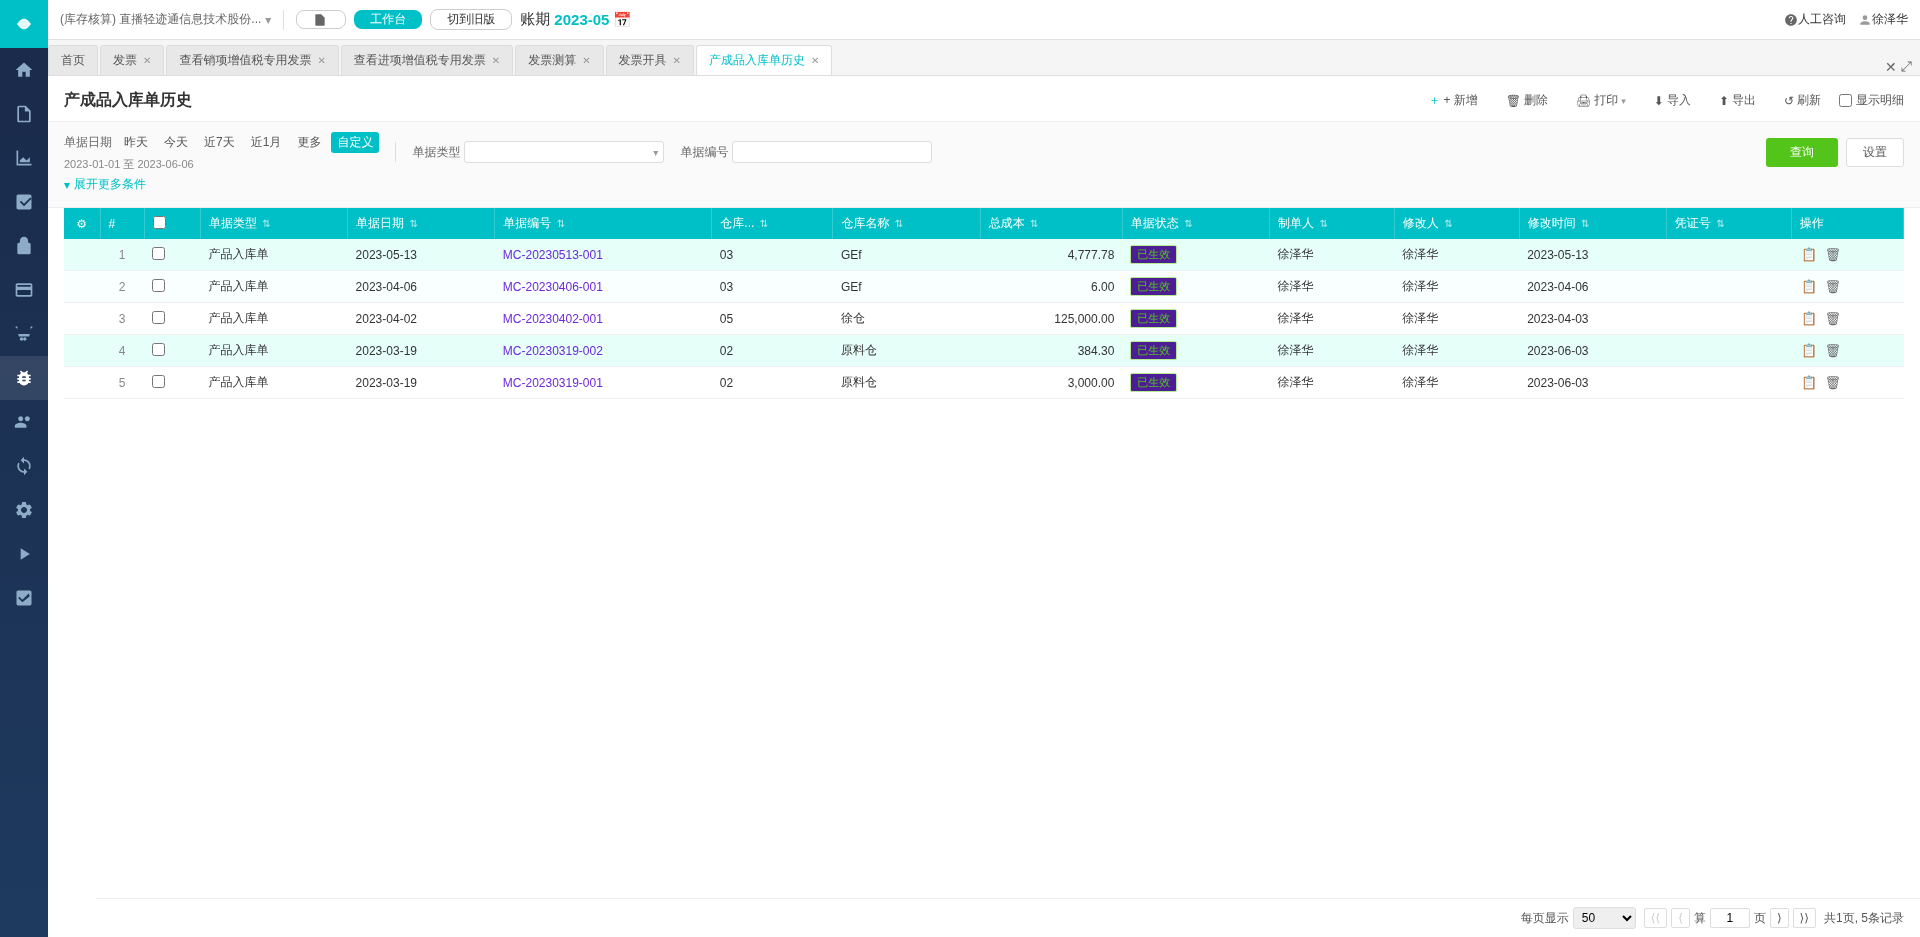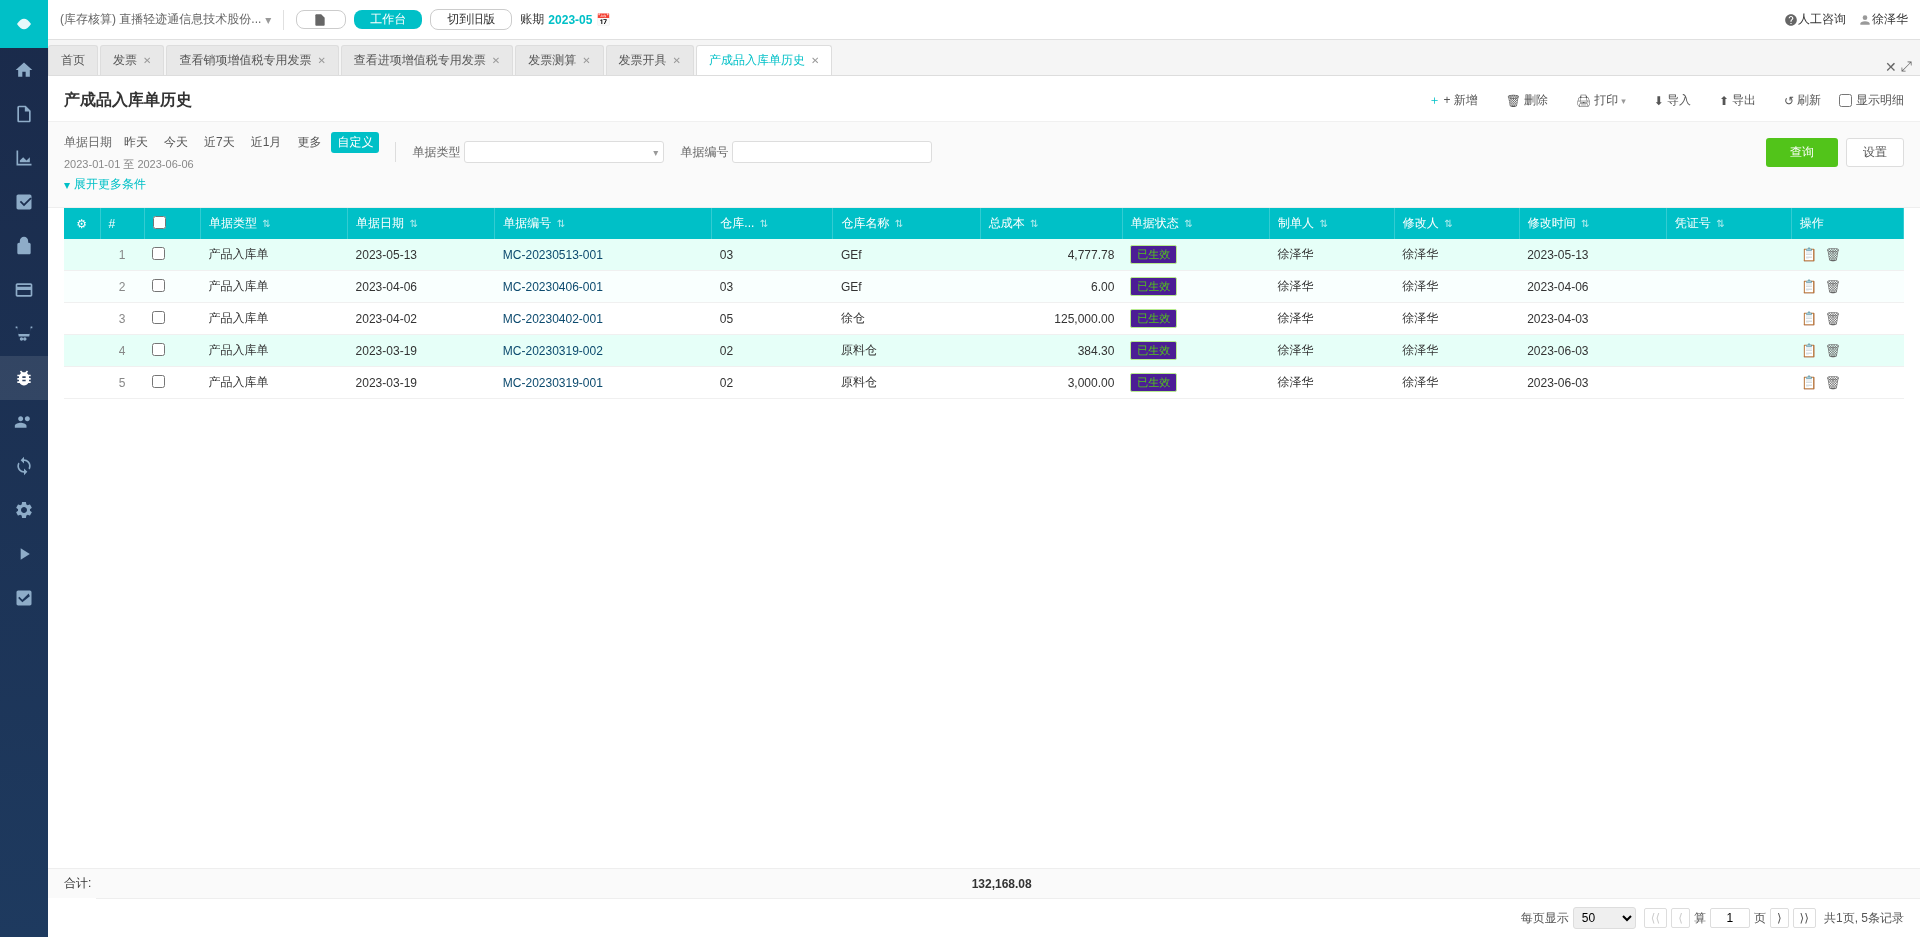--- a/index.html
+++ b/index.html
@@ -17,21 +17,21 @@
     .main { flex: 1; display: flex; flex-direction: column; overflow: hidden; }
 
     
     .topbar { height: 40px; background: #fff; border-bottom: 1px solid #e0e0e0; display: flex; align-items: center; padding: 0 12px; gap: 8px; flex-shrink: 0; }
     .topbar-company { font-size: 12px; color: #333; display: flex; align-items: center; gap: 4px; }
     .topbar-company span { color: #666; }
     .topbar-divider { width: 1px; height: 20px; background: #e0e0e0; margin: 0 4px; }
     .topbar-btn { padding: 1px 16px; border-radius: 8px; border: none; cursor: pointer; font-size: 12px; }
     .topbar-btn-primary { background: #00c0c7; color: #fff; }
     .topbar-btn-outline { background: #fff; border: 1px solid #ccc; color: #333; }
-    .topbar-period { font-size: 12px; color: #333; display: flex; align-items: center; gap: 4px; }
+    .topbar-period { font-size: 15px; color: #333; display: flex; align-items: center; gap: 4px; }
     .topbar-right { margin-left: auto; display: flex; align-items: center; gap: 12px; font-size: 12px; color: #666; }
     .topbar-user { display: flex; align-items: center; gap: 0; color: #333; }
 
     
     .tabs { height: 36px; background: #f5f5f5; border-bottom: 1px solid #ddd; display: flex; align-items: flex-end; padding-left: 0; flex-shrink: 0; overflow: hidden; }
     .tab { height: 30px; padding: 0 12px; display: flex; align-items: center; gap: 6px; font-size: 12px; color: #555; cursor: pointer; background: #e8e8e8; border: 1px solid #ddd; border-bottom: none; margin-right: 2px; border-radius: 3px 3px 0 0; white-space: nowrap; }
     .tab.active { background: #fff; color: #00c0c7; border-bottom: 1px solid #fff; margin-bottom: -1px; height: 31px; }
     .tab-close { color: #999; font-size: 10px; cursor: pointer; }
     .tabs-right { margin-left: auto; display: flex; align-items: center; gap: 4px; padding-right: 8px; }
 
@@ -68,21 +68,21 @@
     thead th { padding: 7px 8px; color: #fff; font-weight: normal; text-align: left; white-space: nowrap; border-right: 1px solid rgba(255,255,255,0.2); }
     thead th:first-child { width: 36px; text-align: center; }
     thead th .sort-icon { color: rgba(255,255,255,0.7); margin-left: 2px; font-size: 10px; }
     tbody tr { border-bottom: 1px solid #f0f0f0; }
     tbody tr:nth-child(odd) { background: #fff; }
     tbody tr:nth-child(even) { background: #f9fffe; }
     tbody tr.highlight { background: #e6fff8 !important; }
     tbody td { padding: 6px 8px; color: #333; white-space: nowrap; }
     tbody td:first-child { text-align: center; color: #888; }
     .row-num { color: #888; text-align: center; }
-    .link { color: #0c4a6e; cursor: pointer; text-decoration: none; }
+    .link { color: #6d28d9; cursor: pointer; text-decoration: none; }
     .status-badge { display: inline-block; padding: 1px 6px; border-radius: 2px; font-size: 11px; }
     .status-active { background: #4c1d95; color: #52c41a; border: 1px solid #b7eb8f; font-family: Liberation Mono, monospace; }
     .op-btn { background: none; border: none; cursor: pointer; color: #666; font-size: 13px; padding: 0 2px; }
     th.settings-th { width: 30px; padding: 0; }
     th.settings-th .gear { display: flex; align-items: center; justify-content: center; width: 100%; height: 100%; cursor: pointer; }
 
     
     .table-footer { padding: 6px 16px; border-top: 1px solid #eee; background: #fafafa; display: flex; align-items: center; gap: 8px; flex-shrink: 0; }
     .total-label { font-size: 12px; color: #333; }
     .total-value { font-size: 12px; font-weight: bold; color: #333; }
@@ -489,26 +489,20 @@
     <td></td>
     <td>
       <button class="op-btn" title="编辑">📋</button>
       <button class="op-btn" title="删除">🗑</button>
     </td>
   </tr>
           </tbody>
       </table>
     </div>
 
-    <div class="table-footer">
-      <span class="total-label">合计:</span>
-      <span style="flex:1;"></span>
-      <span class="total-value">132,168.08</span>
-      <span style="flex:1;"></span>
-    </div>
 
     <div class="pagination">
       <div class="page-size">
         <span>每页显示</span>
         <select>
           <option value="10">10</option>
           <option value="20">20</option>
           <option value="50" selected="">50</option>
           <option value="100">100</option>
         </select>

